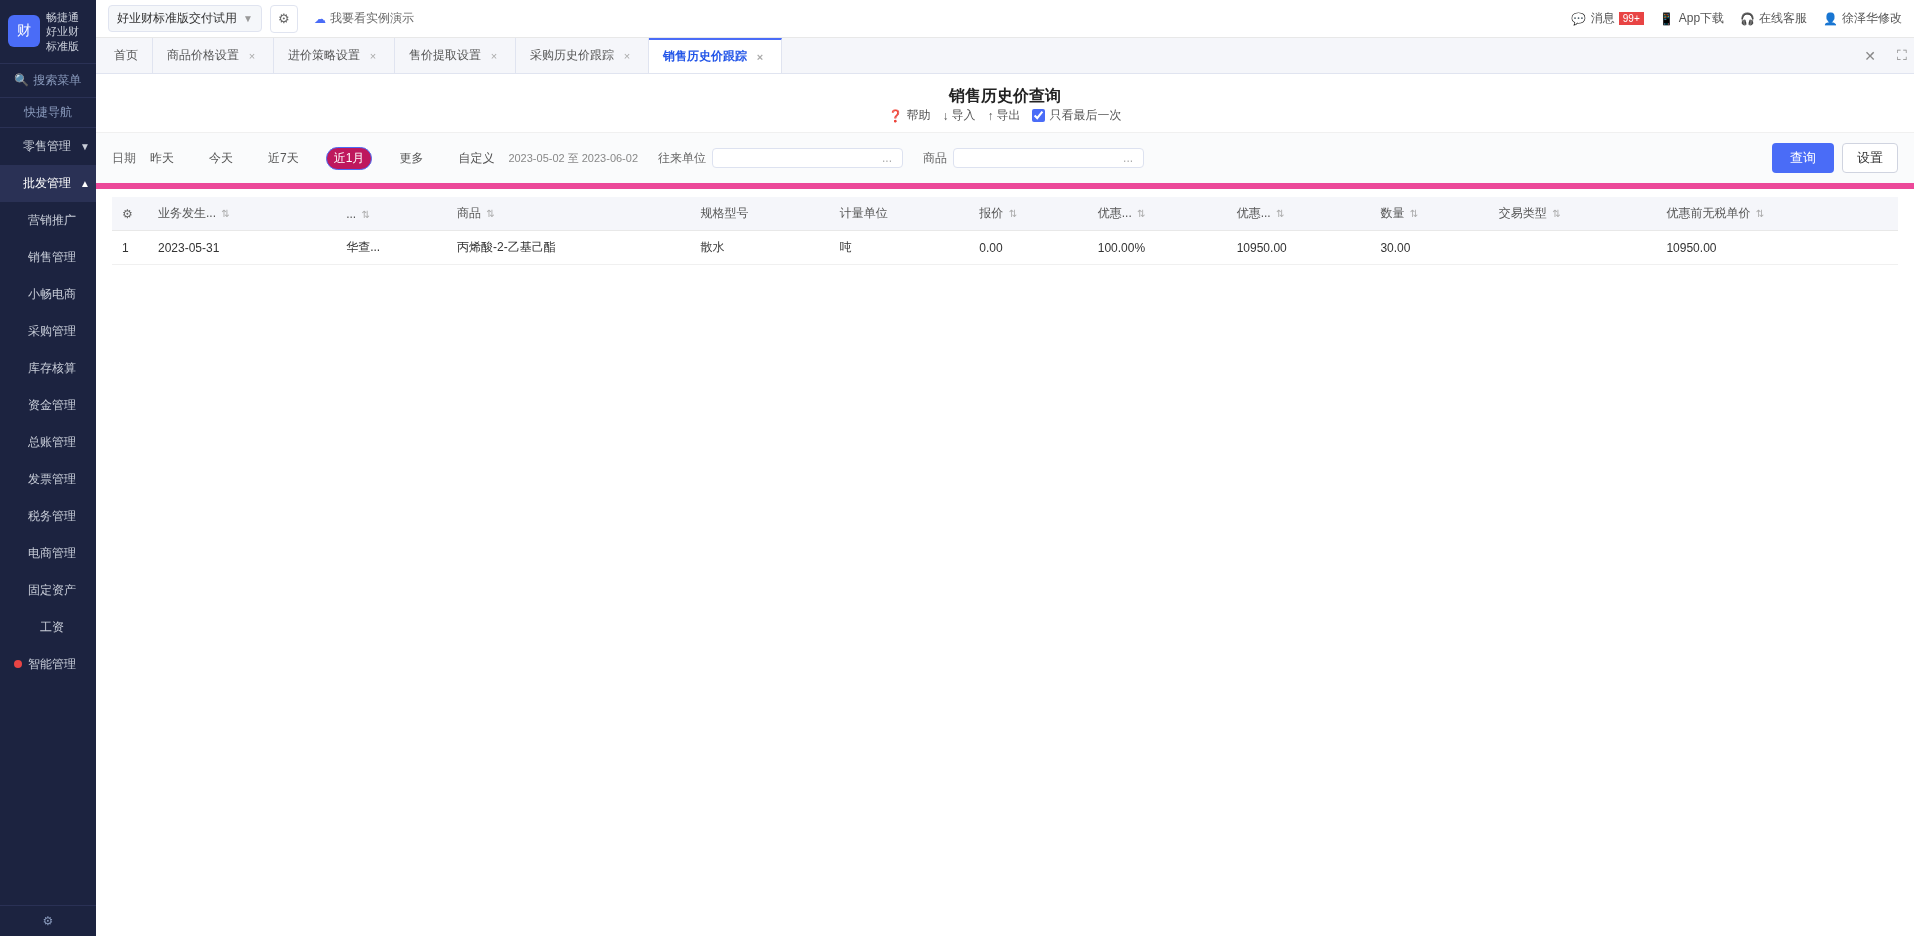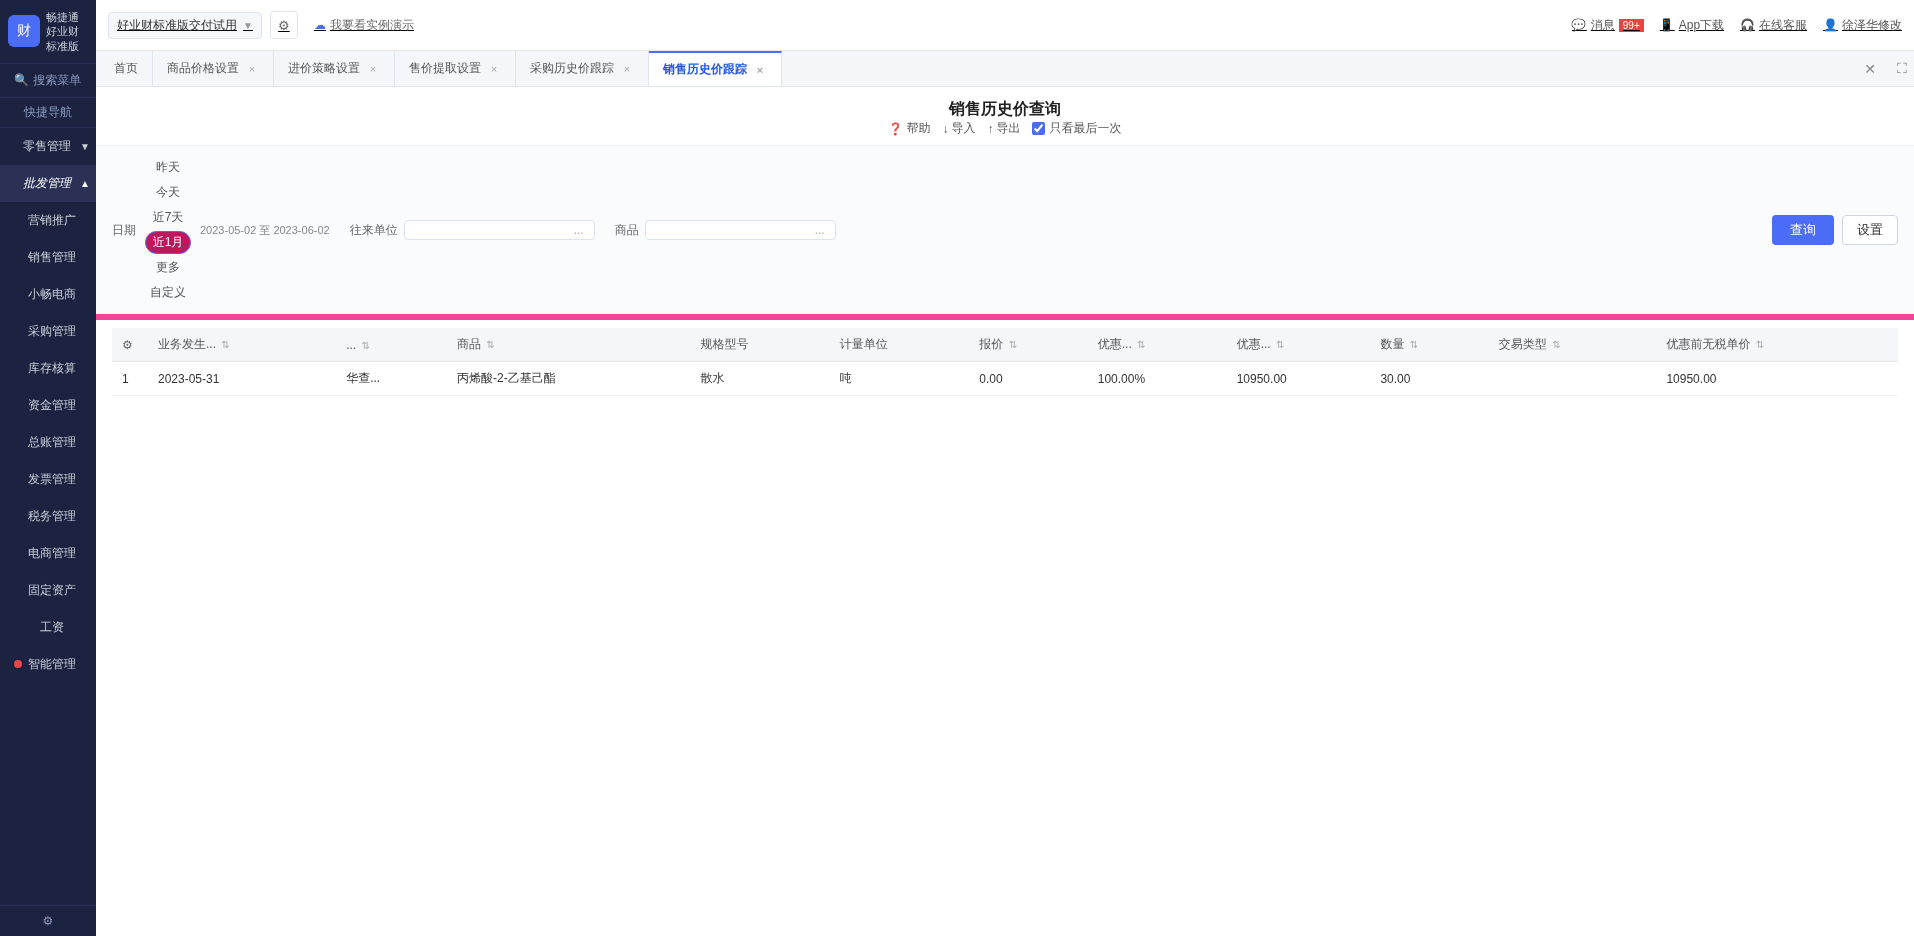--- a/index.html
+++ b/index.html
@@ -10,31 +10,31 @@
 
     
     .sidebar { width: 96px; background: #1c2340; color: #c8cdd8; display: flex; flex-direction: column; flex-shrink: 0; }
     .sidebar-logo { padding: 10px 8px; display: flex; align-items: center; gap: 6px; border-bottom: 1px solid #2a3155; }
     .sidebar-logo-icon { width: 32px; height: 32px; background: #4a6cf7; border-radius: 6px; display: flex; align-items: center; justify-content: center; color: white; font-size: 14px; flex-shrink: 0; }
     .sidebar-logo-text { font-size: 11px; color: #c8cdd8; line-height: 1.3; }
     .sidebar-logo-text span { display: block; }
     .sidebar-search { padding: 8px 10px; font-size: 12px; color: #8899bb; text-align: center; cursor: pointer; border-bottom: 1px solid #2a3155; }
     .sidebar-nav { font-size: 12px; color: #8899bb; text-align: center; padding: 6px 13px; cursor: pointer; border-bottom: 1px solid #2a3155; }
     .sidebar-item { padding: 10px 4px; text-align: center; font-size: 12px; cursor: pointer; display: flex; align-items: center; justify-content: space-between; padding-left: 14px; padding-right: 6px; }
-    .sidebar-item.active { background: #2a3155; color: #fff; font-style: italic; }
+    .sidebar-item.active { background: #2a3155; color: #fff; }
     .sidebar-item .item-label { flex: 1; text-align: center; }
     .sidebar-item .arrow { font-size: 10px; }
     .sidebar-dot { width: 8px; height: 8px; background: #e84444; border-radius: 50%; display: inline-block; margin-right: 4px; }
     .sidebar-bottom { margin-top: auto; padding: 8px; text-align: center; font-size: 12px; color: #8899bb; cursor: pointer; border-top: 1px solid #2a3155; }
 
     
     .main { flex: 1; display: flex; flex-direction: column; overflow: hidden; }
 
     
-    .topbar { height: 51px; background: #fff; display: flex; align-items: center; padding: 0 12px; border-bottom: 1px solid #e8e8e8; gap: 8px; text-decoration: underline; }
+    .topbar { height: 38px; background: #fff; display: flex; align-items: center; padding: 0 12px; border-bottom: 1px solid #e8e8e8; gap: 8px; }
     .topbar-app-selector { display: flex; align-items: center; gap: 6px; background: #f5f7fa; border: 1px solid #e0e4f0; border-radius: 4px; padding: 4px 8px; cursor: pointer; font-size: 12px; color: #333; }
     .topbar-app-selector .chevron { color: #999; font-size: 10px; }
     .topbar-settings-btn { width: 28px; height: 28px; display: flex; align-items: center; justify-content: center; cursor: pointer; color: #666; border: 1px solid #e0e4f0; border-radius: 4px; }
     .topbar-demo { display: flex; align-items: center; gap: 4px; font-size: 12px; color: #666; cursor: pointer; margin-left: 8px; }
     .topbar-demo-icon { color: #4a6cf7; }
     .topbar-right { margin-left: auto; display: flex; align-items: center; gap: 16px; font-size: 12px; color: #555; }
     .topbar-right-item { display: flex; align-items: center; gap: 4px; cursor: pointer; }
     .badge { background: #e84444; color: white; font-size: 10px; padding: 1px 4px; border-radius: 0; }
 
     
@@ -52,21 +52,21 @@
     .page-title { font-size: 16px; font-weight: 600; color: #222; }
     .page-actions { display: flex; align-items: center; gap: 12px; font-size: 12px; color: #555; }
     .page-actions span { display: flex; align-items: center; gap: 3px; cursor: pointer; }
     .checkbox-label { display: flex; align-items: center; gap: 4px; font-size: 12px; cursor: pointer; }
     .checkbox-label input { accent-color: #4a6cf7; }
 
     
     .filter-bar { padding: 10px 16px; background: #fafbfc; border-bottom: 6px solid #ec4899; display: flex; align-items: center; gap: 20px; flex-wrap: wrap; }
     .filter-group { display: flex; align-items: center; gap: 6px; font-size: 12px; color: #333; }
     .filter-label { color: #666; white-space: nowrap; }
-    .date-options { display: flex; align-items: center; gap: 2px; flex-direction: column; }
+    .date-options { display: flex; align-items: center; gap: 19px; }
     .date-btn { padding: 2px 7px; border-radius: 3px; cursor: pointer; font-size: 12px; color: #555; border: 1px solid transparent; }
     .date-btn.active { background: #be185d; color: white; border-color: #4a6cf7; border-radius: 12px; }
     .date-range-text { font-size: 11px; color: #888; }
     .filter-input-group { display: flex; align-items: center; gap: 4px; border: 1px solid #dde2f0; border-radius: 4px; padding: 2px 8px; background: #fff; min-width: 180px; }
     .filter-input-group input { border: none; outline: none; font-size: 12px; flex: 1; background: transparent; }
     .filter-dots { color: #aaa; cursor: pointer; padding: 0 2px; }
 
     
     .action-bar { display: flex; gap: 8px; margin-left: auto; }
     .btn-primary { background: #4a6cf7; color: white; border: none; border-radius: 4px; padding: 5px 18px; font-size: 13px; cursor: pointer; }

